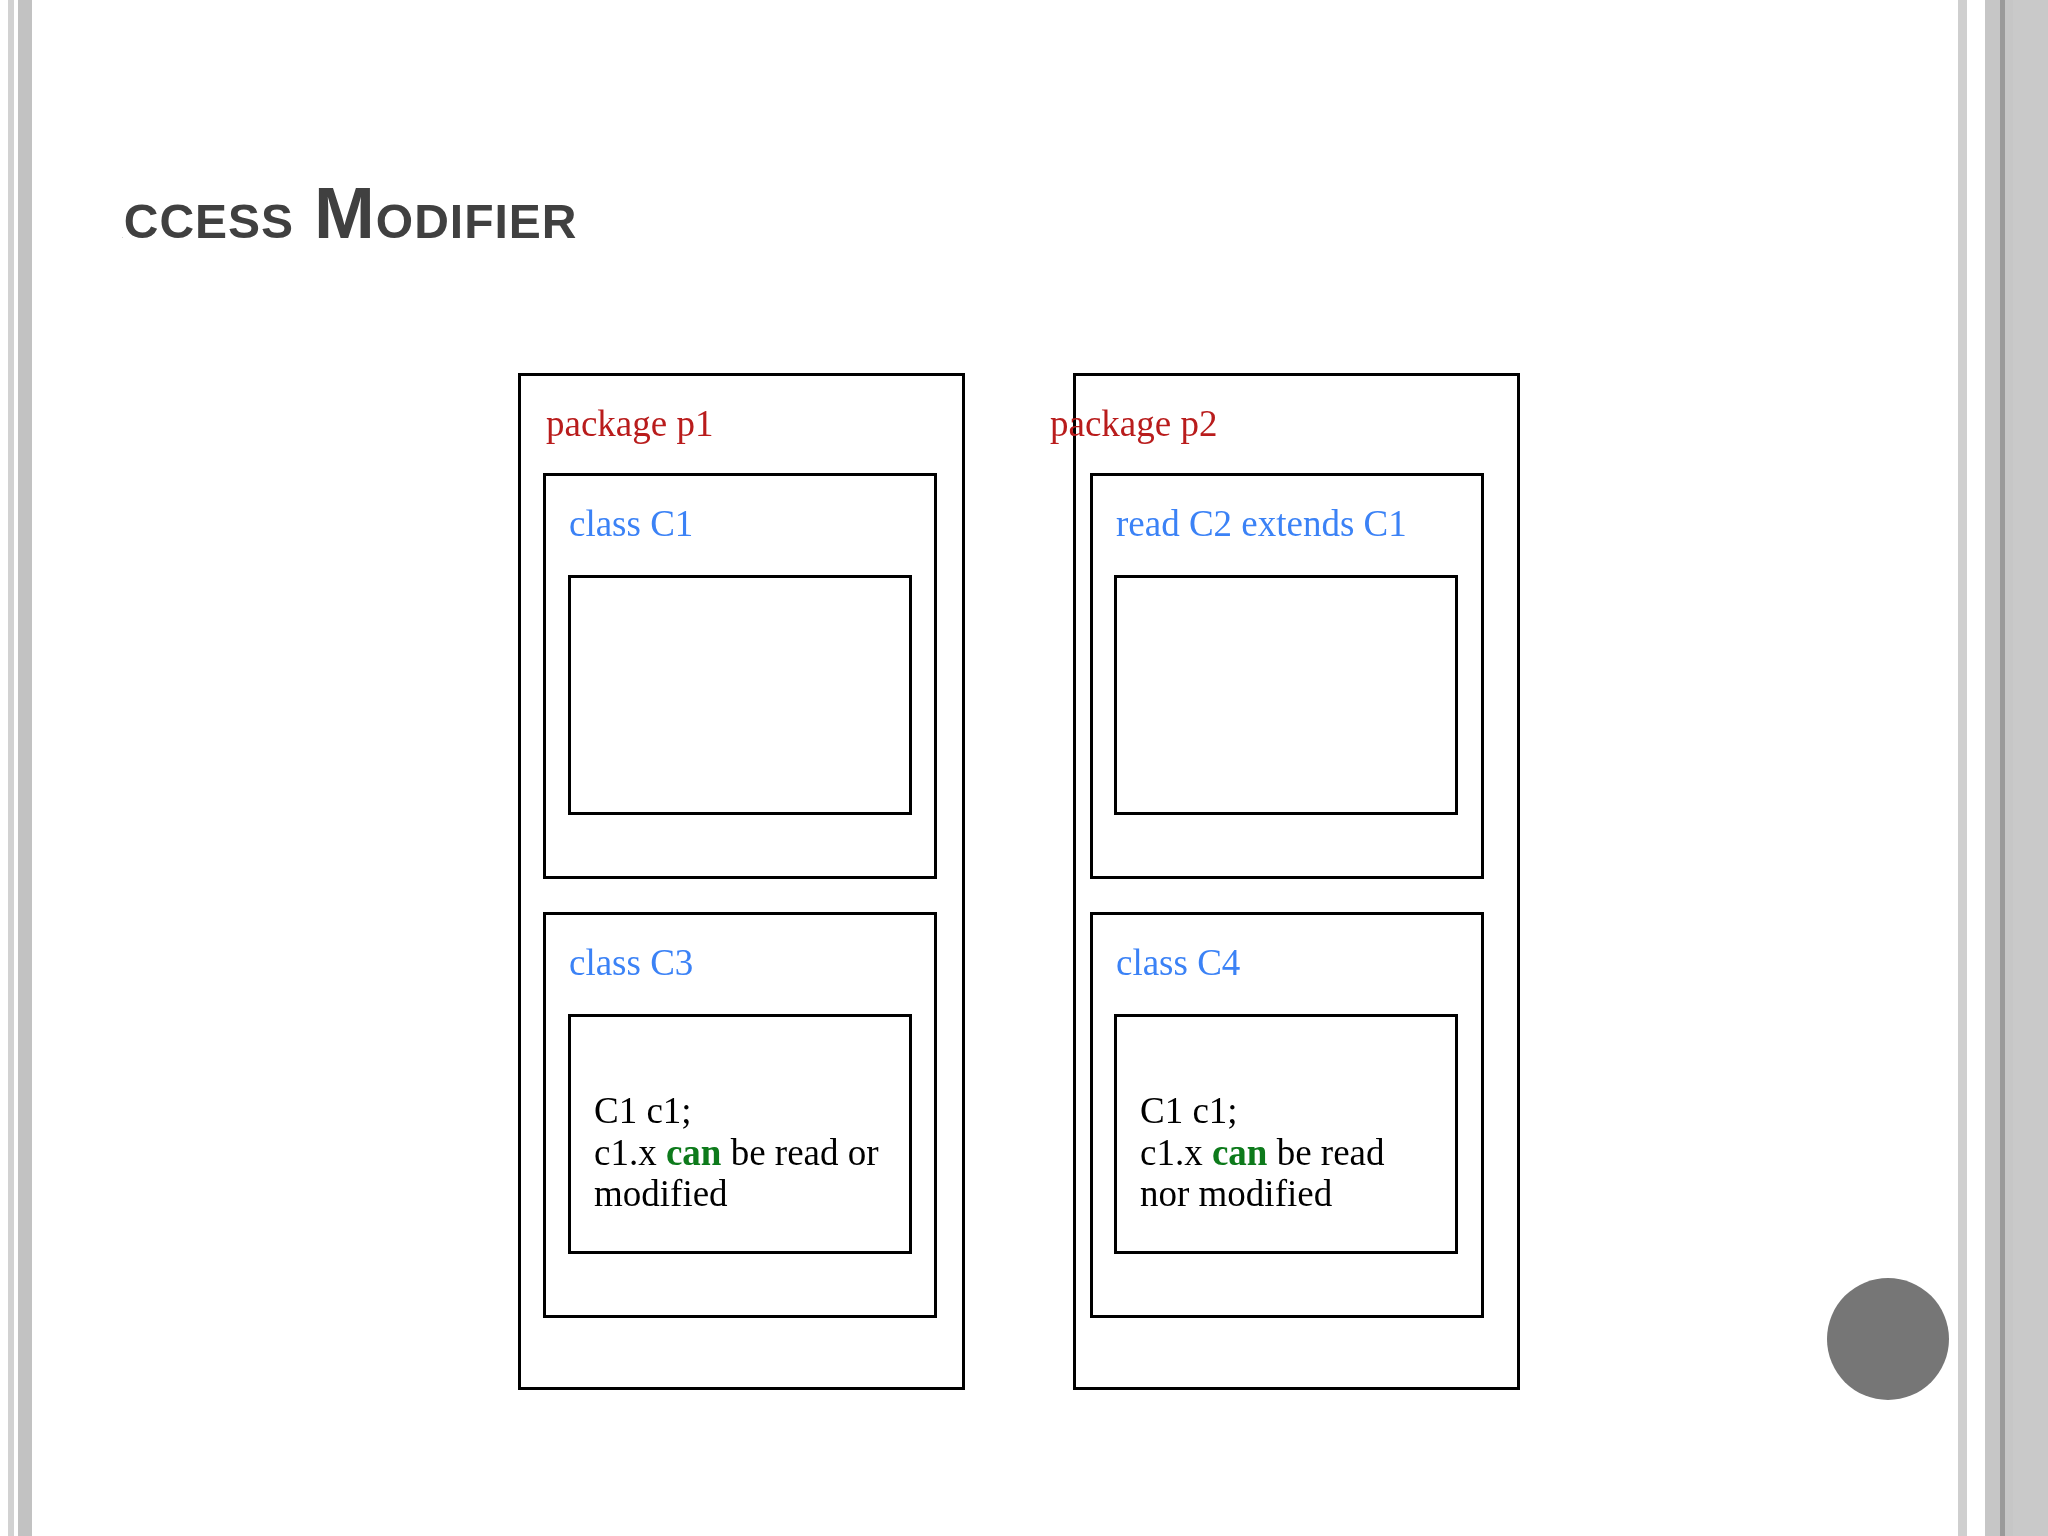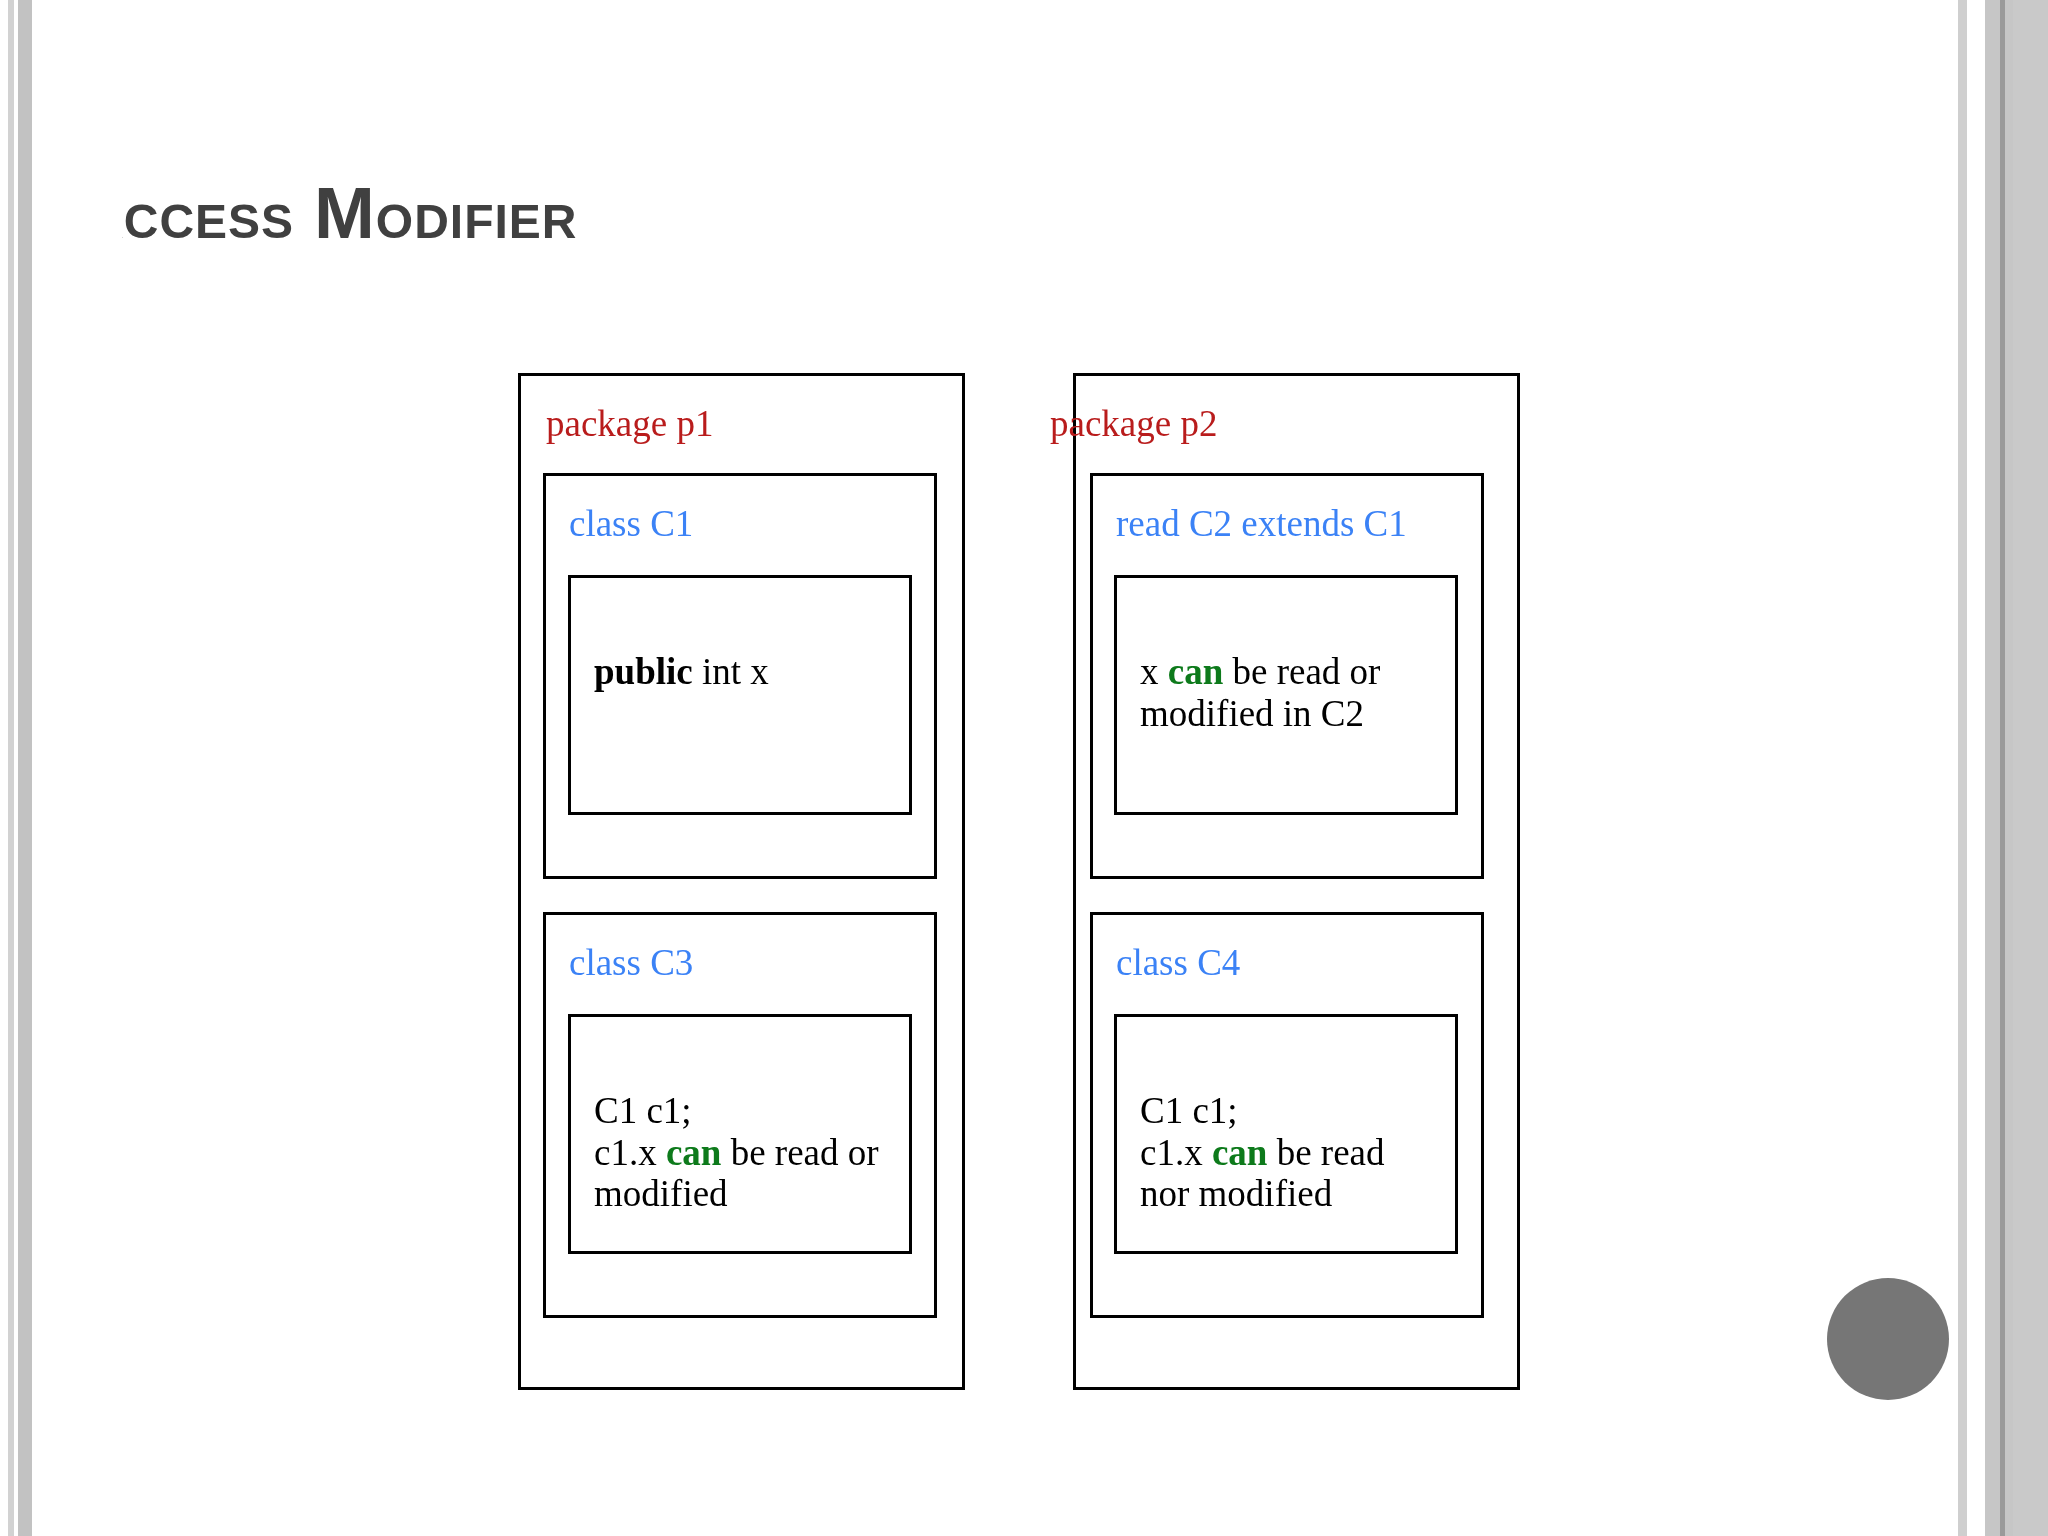--- a/index.html
+++ b/index.html
@@ -123,41 +123,35 @@
   <div class="title" style="color: rgb(64, 64, 64);">
     <span class="title-cap">A</span><span class="title-sc">CCESS</span><span class="title-sc">&nbsp;</span><span class="title-cap">M</span><span class="title-sc">ODIFIER</span>
   </div>
 
   <div class="pkg-box" style="left:518px; top:373px; width:447px; height:1017px;"></div>
   <div class="pkg-label" style="left:546px; top:405px;">package p1</div>
 
   <div class="class-box" style="left:543px; top:473px; width:394px; height:406px;"></div>
   <div class="class-label" style="left:569px; top:505px;">class C1</div>
   <div class="member-box" style="left:568px; top:575px; width:344px; height:240px;"></div>
-  <div class="member-text" style="left:594px; top:609px;">
-    <span class="kw-bold">public</span><span> int x</span>
-  </div>
 
   <div class="class-box" style="left:543px; top:912px; width:394px; height:406px;"></div>
   <div class="class-label" style="left:569px; top:944px;">class C3</div>
   <div class="member-box" style="left:568px; top:1014px; width:344px; height:240px;"></div>
   <div class="member-text" style="left:594px; top:1048px; width:290px;">
     <span>C1 c1;
 c1.x </span><span class="kw-green" style="color: rgb(13, 122, 27);">can</span><span> be read or modified</span>
   </div>
 
   <div class="pkg-box" style="left:1073px; top:373px; width:447px; height:1017px;"></div>
   <div class="pkg-label" style="left:1050px; top:405px;">package p2</div>
 
   <div class="class-box" style="left:1090px; top:473px; width:394px; height:406px;"></div>
   <div class="class-label" style="left:1116px; top:505px;">read C2 extends C1</div>
   <div class="member-box" style="left:1114px; top:575px; width:344px; height:240px;"></div>
-  <div class="member-text" style="left:1140px; top:609px; width:290px;">
-    <span>x </span><span class="kw-green" style="color: rgb(13, 122, 27);">can</span><span> be read or modified in C2</span>
-  </div>
 
   <div class="class-box" style="left:1090px; top:912px; width:394px; height:406px;"></div>
   <div class="class-label" style="left:1116px; top:944px;">class C4</div>
   <div class="member-box" style="left:1114px; top:1014px; width:344px; height:240px;"></div>
   <div class="member-text" style="left:1140px; top:1048px; width:300px;">
     <span>C1 c1;
 c1.x </span><span class="kw-green" style="color: rgb(13, 122, 27);">can</span><span> be read nor modified</span>
   </div>
 
   <div class="corner-circle" style="background: rgb(118, 118, 118);"></div>

